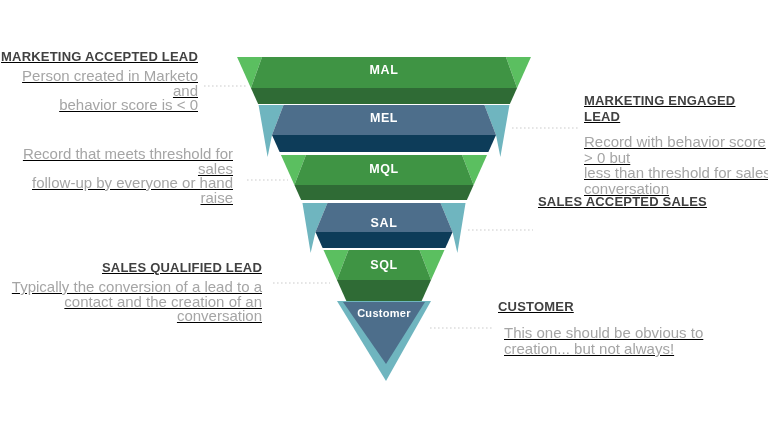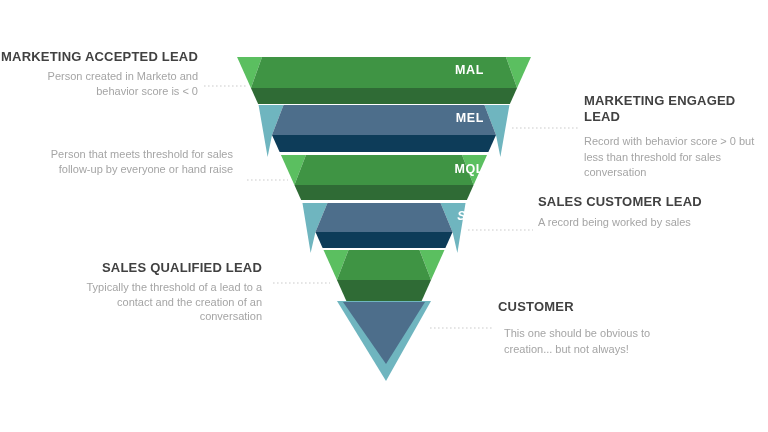--- a/index.html
+++ b/index.html
@@ -2,37 +2,37 @@
 <html style="--heading-color: #414141; --desc-color: #a5a5a5; --stage-label-color: #ffffff;"><head>
 <meta charset="utf-8">
 <style>
   html,body{margin:0;padding:0;background:#fff;}
   #canvas{
     position:relative;width:768px;height:432px;overflow:hidden;background:#ffffff;
     font-family:"Liberation Sans","DejaVu Sans",sans-serif;
   }
   #funnel-svg{position:absolute;left:0;top:0;}
   .stage-label{
-    position:absolute;left:284px;width:200px;text-align:right;
+    position:absolute;left:284px;width:200px;text-align:center;
     color:var(--stage-label-color,#fff);font-weight:bold;font-size:12.5px;
     letter-spacing:0.6px;line-height:16px;
   }
   #stage-0{top:62px;}
   #stage-1{top:110px;}
   #stage-2{top:161px;}
-  #stage-3{top:208px;font-style:italic;}
+  #stage-3{top:215px;}
   #stage-4{top:257px;}
   #stage-5{top:305px;font-size:11px;letter-spacing:0.3px;}
-  .ann{position:absolute;}
+  .ann{position:absolute;text-decoration:underline;}
   .ann .title{
     font-size:13px;line-height:16px;font-weight:600;
     color:var(--heading-color,#414141);letter-spacing:0.2px;margin:0 0 4px 0;
   }
   .ann .line{
-    font-size:11px;line-height:14.5px;color:var(--desc-color,#a5a5a5);
+    font-size:15px;line-height:14.5px;color:var(--desc-color,#a5a5a5);
   }
   .ann-left{text-align:right;}
   .ann-right{text-align:left;}
   #ann-mal{left:0;top:49px;width:198px;}
   #ann-mql{left:0;top:147px;width:233px;}
   #ann-sql{left:0;top:260px;width:262px;}
   #ann-mel{left:584px;top:93px;width:190px;}
   #ann-sal{left:538px;top:194px;width:212px;}
   #ann-customer{left:498px;top:299px;width:212px;}
   #ann-mel .line,#ann-sal .line{line-height:15.5px;}
@@ -91,32 +91,31 @@
   </div>
 
   <div class="ann ann-right" id="ann-mel">
     <div class="title">MARKETING ENGAGED LEAD</div>
     <div class="line">Record with behavior score &gt; 0 but</div>
     <div class="line">less than threshold for sales</div>
     <div class="line">conversation</div>
   </div>
 
   <div class="ann ann-left" id="ann-mql">
-    <div class="line">Person that meets threshold for sales</div>
+    <div class="line">Record that meets threshold for sales</div>
     <div class="line">follow-up by everyone or hand raise</div>
   </div>
 
   <div class="ann ann-right" id="ann-sal">
-    <div class="title">SALES CUSTOMER LEAD</div>
-    <div class="line">A record being worked by sales</div>
+    <div class="title">SALES ACCEPTED SALES</div>
   </div>
 
   <div class="ann ann-left" id="ann-sql">
     <div class="title">SALES QUALIFIED LEAD</div>
-    <div class="line">Typically the threshold of a lead to a</div>
+    <div class="line">Typically the conversion of a lead to a</div>
     <div class="line">contact and the creation of an</div>
     <div class="line">conversation</div>
   </div>
 
   <div class="ann ann-right" id="ann-customer">
     <div class="title">CUSTOMER</div>
     <div class="line">This one should be obvious to</div>
     <div class="line">creation... but not always!</div>
   </div>
 

